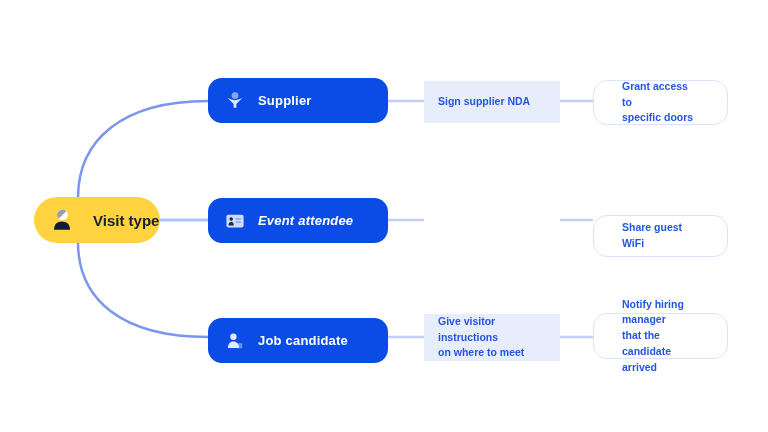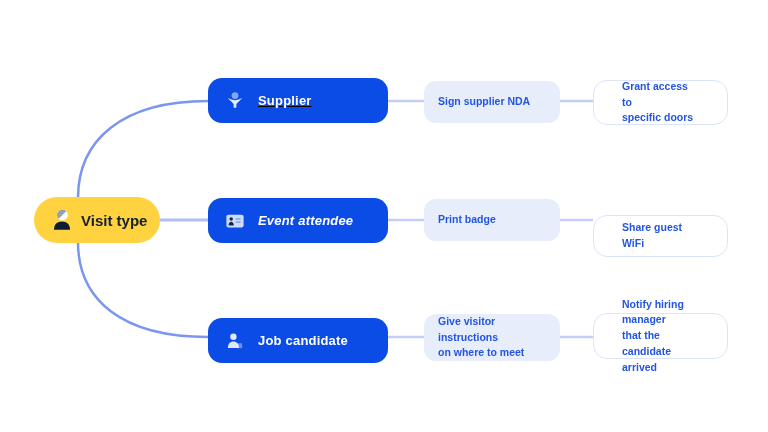--- a/index.html
+++ b/index.html
@@ -6,44 +6,44 @@
   .canvas {
     position:relative; width:768px; height:432px; background:#ffffff;
     overflow:hidden; font-family:"Liberation Sans", sans-serif;
   }
   svg.wires { position:absolute; left:0; top:0; width:768px; height:432px; }
 
   .node { position:absolute; display:flex; align-items:center; box-sizing:border-box; }
 
   .root-node {
     left:34px; top:197px; width:126px; height:46px;
-    background:#FFD240; border-radius:23px; padding:0 15px; gap:6px;
+    background:#FFD240; border-radius:23px; padding:0 15px; gap:18px;
   }
   .root-label { font-size:15px; font-weight:700; color:#15202F; white-space:nowrap; }
 
   .branch-node {
     left:208px; width:180px; height:45px;
     background:#0B4CE6; border-radius:14px; padding:0 15px; gap:11px;
   }
   .branch-label { font-size:13px; font-weight:700; color:#ffffff; letter-spacing:0.2px; white-space:nowrap; }
 
   .action-box {
     left:424px; width:136px;
-    background:#E8EDFB; border-radius:12px; padding:0 14px;
+    background:#E8EDFB; border-radius:0; padding:0 14px;
   }
   .outcome-box {
     left:593px; width:135px;
     background:#ffffff; border:1.5px solid #DCE4F9; border-radius:14px; padding:0 28px;
   }
   .small-text {
     font-size:10.5px; font-weight:700; color:#2356E0;
     line-height:1.5; white-space:pre-line;
   }
 
-  .branch-1 { top:78px;text-decoration:underline; }  .branch-2 { top:198px;font-style:italic; }  .branch-3 { top:310px;margin-top:8px; }
+  .branch-1 { top:78px; }  .branch-2 { top:198px;font-style:italic; }  .branch-3 { top:310px;margin-top:8px; }
   .action-1 { top:81px;  height:42px; } .action-2 { top:199px; height:42px; } .action-3 { top:314px; height:47px; }
   .outcome-1{ top:80px;  height:45px; } .outcome-2{ top:215px; height:42px; } .outcome-3{ top:313px; height:46px; }
 
   .icon { display:flex; align-items:center; justify-content:center; flex:0 0 auto; }
 </style>
 </head>
 <body>
 
 <div class="canvas">
 
@@ -92,23 +92,20 @@
       <svg width="24" height="24" viewBox="0 0 24 24">
         <rect x="3.4" y="5.8" width="17.2" height="12.6" rx="1.8" fill="#ffffff" opacity="0.8"></rect>
         <circle cx="8.2" cy="9.9" r="1.75" fill="#14284B"></circle>
         <path d="M5.6 16.4 C5.6 13.9 6.8 12.7 8.2 12.7 C9.6 12.7 10.8 13.9 10.8 16.4 Z" fill="#14284B"></path>
         <rect x="12.6" y="9.1" width="5.2" height="1.7" rx="0.6" fill="#93ACEC"></rect>
         <rect x="12.6" y="12.3" width="5.2" height="1.7" rx="0.6" fill="#93ACEC"></rect>
       </svg>
     </span>
     <span class="branch-label">Event attendee</span>
   </div>
-  <div class="node action-box action-2">
-    <span class="small-text">Print badge</span>
-  </div>
   <div class="node outcome-box outcome-2">
     <span class="small-text">Share guest WiFi</span>
   </div>
 
   <div class="node branch-node branch-3">
     <span class="icon">
       <svg width="24" height="24" viewBox="0 0 24 24">
         <circle cx="10.4" cy="7.8" r="3.2" fill="#ffffff" opacity="0.88"></circle>
         <path d="M4.9 19 C4.9 14.7 7.2 12.5 10.4 12.5 C13.6 12.5 15.9 14.7 15.9 19 Z" fill="#ffffff" opacity="0.88"></path>
         <rect x="13.6" y="14.3" width="5.6" height="5" rx="0.6" fill="#ffffff" opacity="0.38"></rect>

